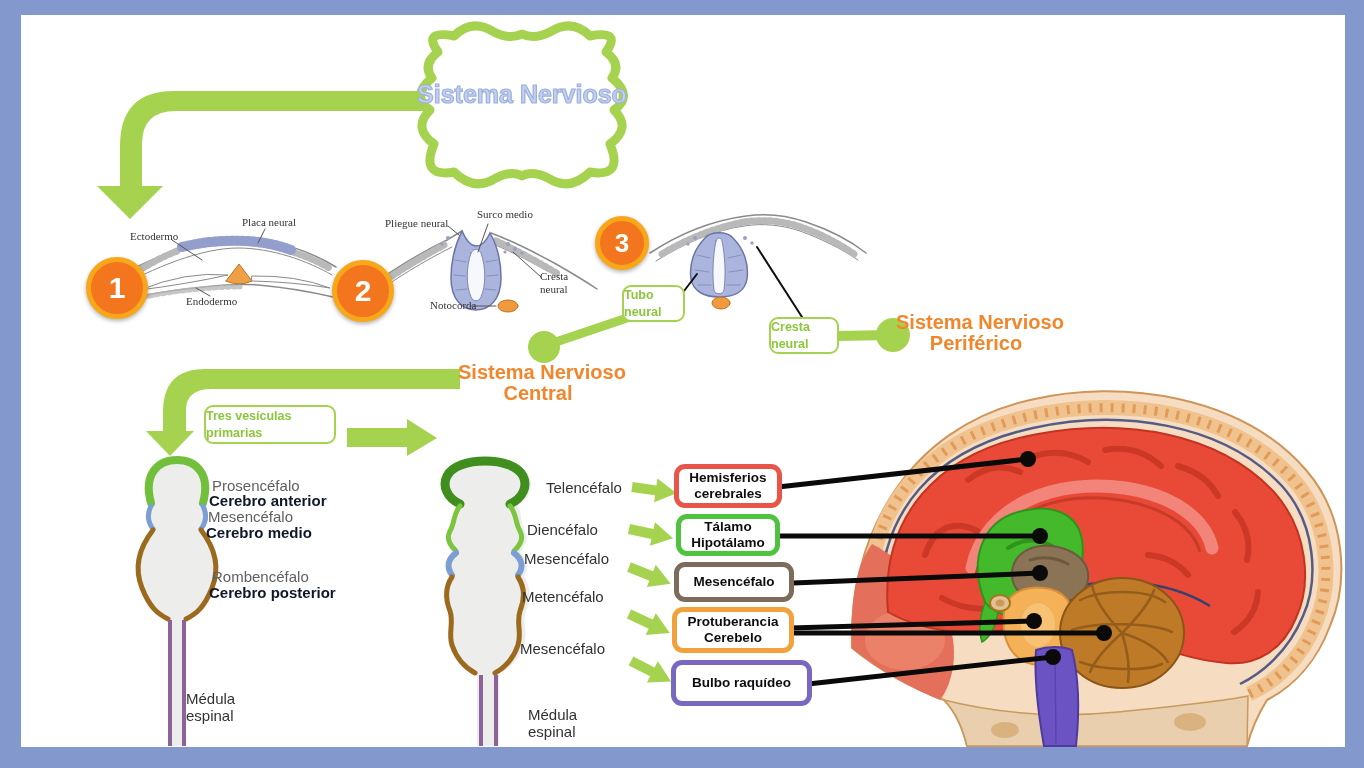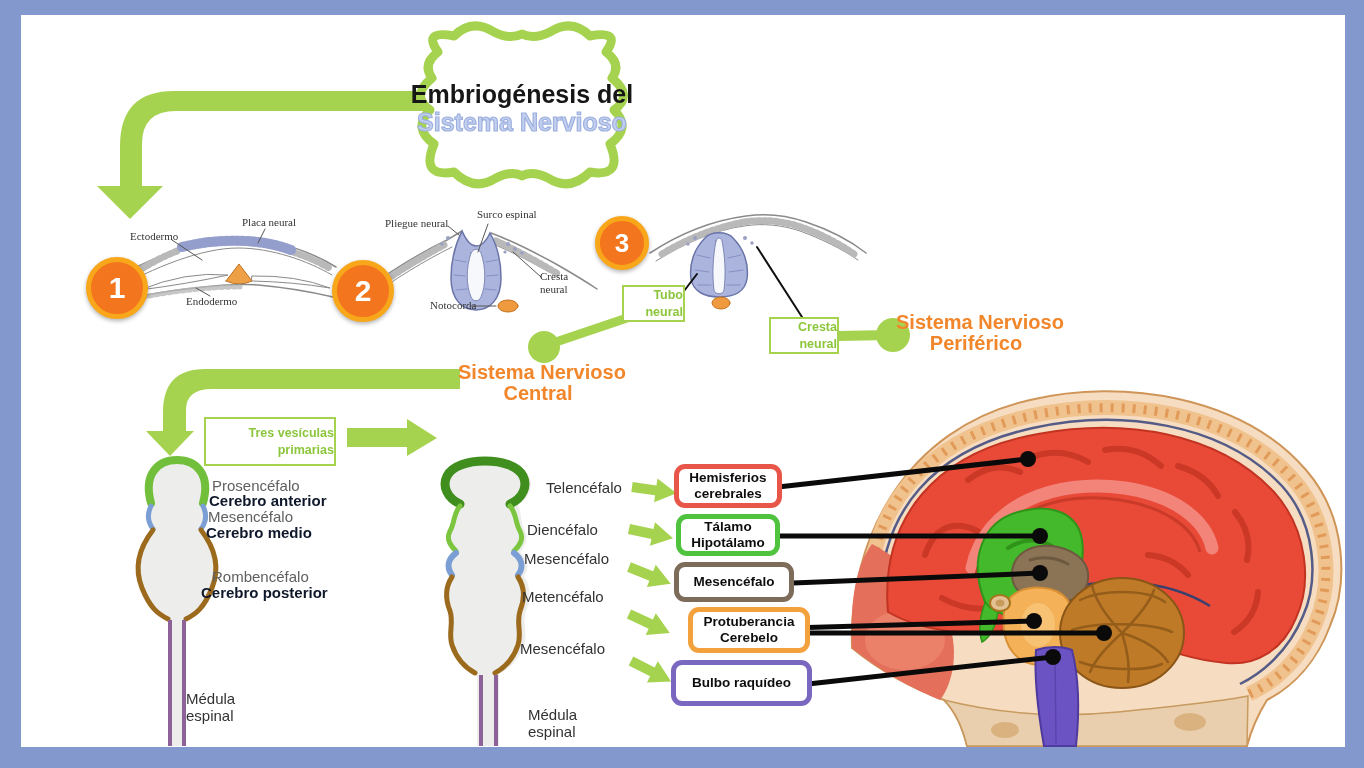--- a/index.html
+++ b/index.html
@@ -3,21 +3,21 @@
 <meta charset="utf-8">
 <style>
   html,body{margin:0;padding:0}
   .stage{position:relative;width:1364px;height:768px;background:#8398cd;overflow:hidden;font-family:"Liberation Sans",sans-serif}
   .abs{position:absolute}
   .paper{left:21px;top:15px;width:1324px;height:732px;background:#ffffff}
   .serif{font-family:"Liberation Serif",serif;font-size:11px;color:#333;white-space:nowrap}
   .lbl{font-size:15px;color:#606060;white-space:nowrap}
   .lbl.bold{font-weight:bold;color:#0f172a}
   .lbl.dark{color:#323232}
-  .gbox{box-sizing:border-box;border:2.5px solid #a6d34f;border-radius:0;background:#fff;color:#8cc63c;font-weight:bold;font-size:12.5px;line-height:1.3;text-align:right;display:flex;flex-direction:column;justify-content:center}
+  .gbox{box-sizing:border-box;border:2.5px solid #a6d34f;border-radius:9px;background:#fff;color:#8cc63c;font-weight:bold;font-size:12.5px;line-height:1.3;text-align:left;display:flex;flex-direction:column;justify-content:center}
   .bbox{box-sizing:border-box;border:5px solid #444;border-radius:11px;background:#fff;color:#0d0d0d;font-weight:bold;font-size:13.5px;line-height:1.22;text-align:center;display:flex;flex-direction:column;justify-content:center}
   .oword{font-weight:bold;font-size:20px;line-height:21px;color:#f1862b;text-align:center;white-space:nowrap}
   .badge{border-radius:50%;background:#f3751d;border:5px solid #f9a71a;color:#fff;font-weight:bold;display:flex;align-items:center;justify-content:center;box-shadow:0 2px 4px rgba(0,0,0,.3)}
   .t1{font-weight:bold;font-size:25px;color:#161616;text-align:center;line-height:28px}
   .t2{font-weight:bold;font-size:25px;color:#c3cfef;text-align:center;line-height:28px;-webkit-text-stroke:1.2px #9db0de}
 </style>
 </head>
 <body>
 
 <div class="stage">
@@ -209,33 +209,32 @@
       <circle cx="1028" cy="459" r="8"></circle>
         <circle cx="1040" cy="536" r="8"></circle>
         <circle cx="1040" cy="573" r="8"></circle>
       <circle cx="1034" cy="621" r="8"></circle>
         <circle cx="1104" cy="633" r="8"></circle>
         <circle cx="1053" cy="657" r="8"></circle>
     </g>
   </svg>
 
   <div class="abs" style="left:404px;top:80px;width:236px">
-    <div class="t1">Embriogénesis del</div>
     <div class="t2">Sistema Nervioso</div>
   </div>
 
   <div class="abs badge" style="left:86px;top:257px;width:52px;height:52px;font-size:30px">1</div>
   <div class="abs badge" style="left:332px;top:260px;width:52px;height:52px;font-size:30px">2</div>
   <div class="abs badge" style="left:595px;top:216px;width:44px;height:44px;font-size:26px">3</div>
 
   <span class="abs serif" style="left:242px;top:216px">Placa neural</span>
   <span class="abs serif" style="left:130px;top:230px">Ectodermo</span>
   <span class="abs serif" style="left:186px;top:295px">Endodermo</span>
 
-  <span class="abs serif" style="left:477px;top:208px">Surco espinal</span>
+  <span class="abs serif" style="left:477px;top:208px">Surco medio</span>
   <span class="abs serif" style="left:385px;top:217px">Pliegue neural</span>
   <span class="abs serif" style="left:540px;top:270px;line-height:13px">
     <span>Cresta</span><br>
     <span>neural</span>
   </span>
   <span class="abs serif" style="left:430px;top:299px">Notocorda</span>
 
   <div class="abs gbox" style="left:622px;top:285px;width:63px;height:37px">
     <span>Tubo</span>
     <span>neural</span>
@@ -247,31 +246,31 @@
 
   <div class="abs oword" style="left:458px;top:362px;width:160px">
     <div>Sistema Nervioso</div>
     <div>Central</div>
   </div>
   <div class="abs oword" style="left:896px;top:312px;width:160px">
     <div>Sistema Nervioso</div>
     <div>Periférico</div>
   </div>
 
-  <div class="abs gbox" style="left:204px;top:417px;width:132px;height:49px">
+  <div class="abs gbox" style="left:204px;top:405px;width:132px;height:39px">
     <span>Tres vesículas</span>
     <span>primarias</span>
   </div>
 
   <span class="abs lbl" style="left:212px;top:477px">Prosencéfalo</span>
   <span class="abs lbl bold" style="left:209px;top:492px">Cerebro anterior</span>
   <span class="abs lbl" style="left:208px;top:508px">Mesencéfalo</span>
   <span class="abs lbl bold" style="left:206px;top:524px">Cerebro medio</span>
   <span class="abs lbl" style="left:212px;top:568px">Rombencéfalo</span>
-  <span class="abs lbl bold" style="left:201px;top:584px">Cerebro posterior</span>
+  <span class="abs lbl bold" style="left:209px;top:584px">Cerebro posterior</span>
   <span class="abs lbl dark" style="left:186px;top:690px;line-height:17px">
     <span>Médula</span><br>
     <span>espinal</span>
   </span>
 
   <span class="abs lbl dark" style="left:546px;top:479px">Telencéfalo</span>
   <span class="abs lbl dark" style="left:527px;top:521px">Diencéfalo</span>
   <span class="abs lbl dark" style="left:524px;top:550px">Mesencéfalo</span>
   <span class="abs lbl dark" style="left:522px;top:588px">Metencéfalo</span>
   <span class="abs lbl dark" style="left:520px;top:640px">Mesencéfalo</span>
@@ -284,20 +283,20 @@
     <span>Hemisferios</span>
     <span>cerebrales</span>
   </div>
   <div class="abs bbox" style="left: 676px; top: 514px; width: 104px; height: 42px; border-color: rgb(79, 195, 61);">
     <span>Tálamo</span>
     <span>Hipotálamo</span>
   </div>
   <div class="abs bbox" style="left: 674px; top: 562px; width: 120px; height: 40px; border-color: rgb(125, 108, 89);">
     <span>Mesencéfalo</span>
   </div>
-  <div class="abs bbox" style="left: 672px; top: 607px; width: 122px; height: 46px; border-color: rgb(243, 161, 60); margin-left: 16px;">
+  <div class="abs bbox" style="left: 672px; top: 607px; width: 122px; height: 46px; border-color: rgb(243, 161, 60);">
     <span>Protuberancia</span>
     <span>Cerebelo</span>
   </div>
   <div class="abs bbox" style="left: 671px; top: 660px; width: 141px; height: 46px; border-color: rgb(122, 103, 192);">
     <span>Bulbo raquídeo</span>
   </div>
 </div>
 
 </body></html>

